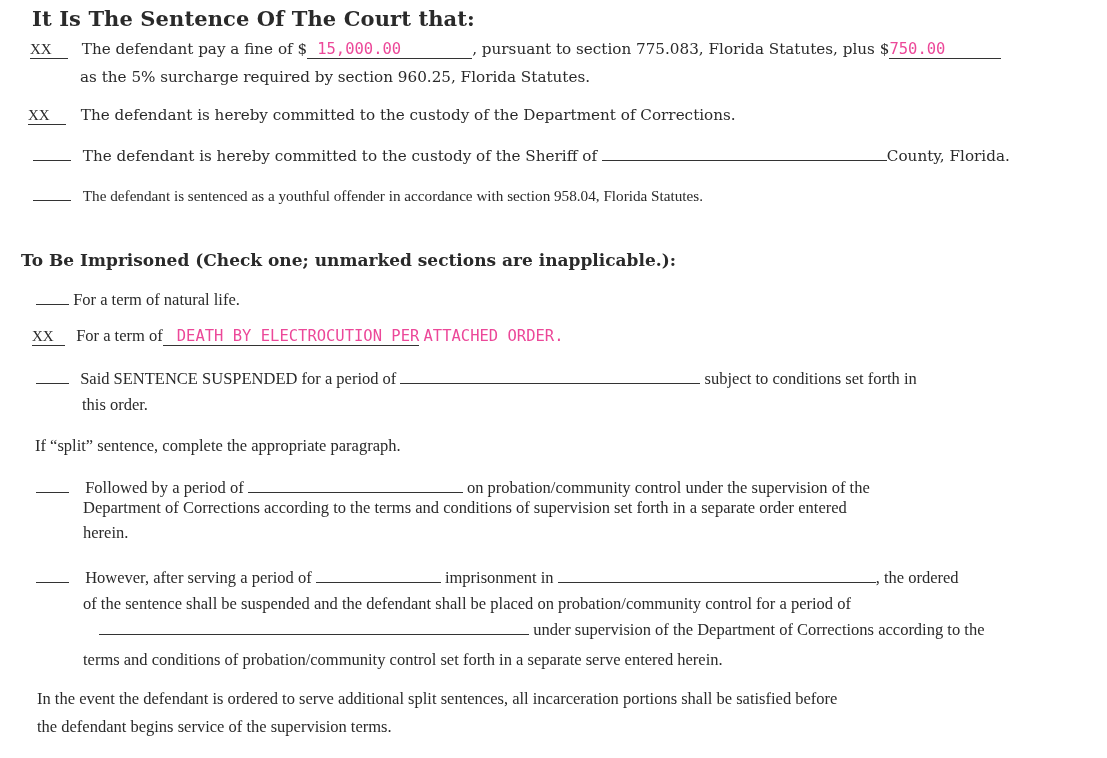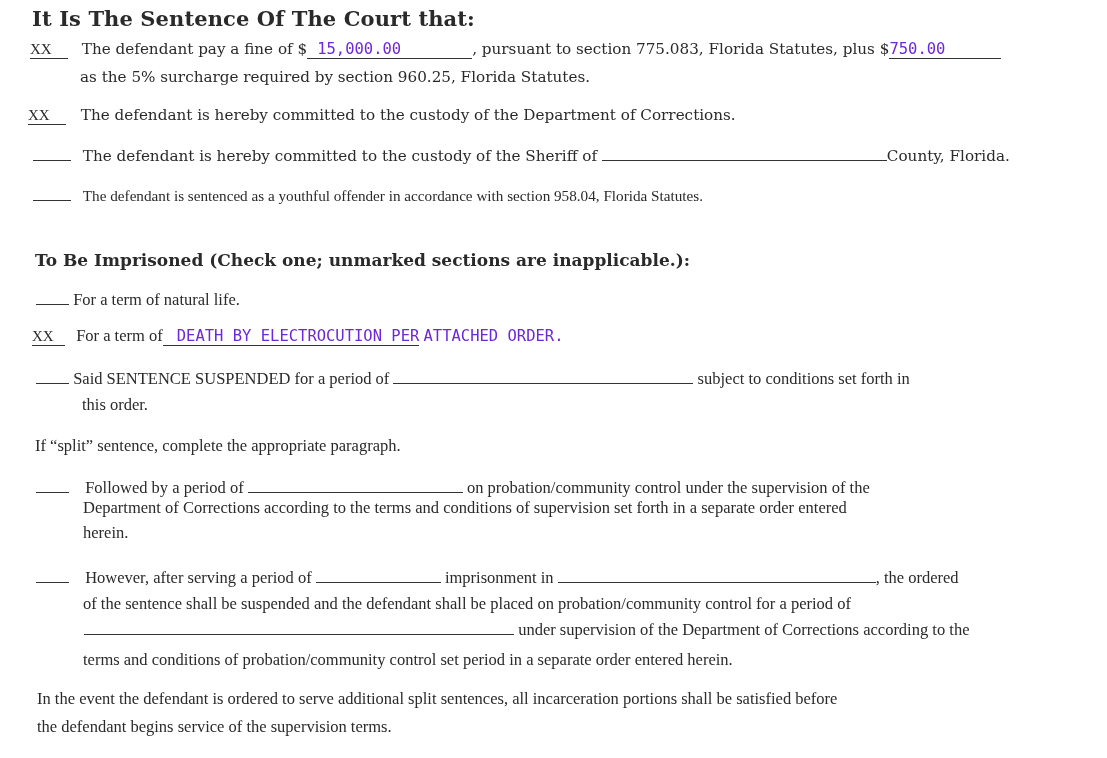--- a/index.html
+++ b/index.html
@@ -6,21 +6,21 @@
   body {
     width: 1107px; height: 758px; overflow: hidden; position: relative;
     font-family: "DejaVu Serif", "Liberation Serif", serif;
     color: #2a2a2a;
   }
   .abs { position: absolute; white-space: nowrap; }
   .heading { font-weight: bold; font-size: 21px; letter-spacing: 0.1px; }
   .heading2 { font-weight: bold; font-size: 17px; }
   .txt { font-size: 15.2px; }
   .cond { font-family: "Liberation Serif", "DejaVu Serif", serif; font-size: 16.5px; }
-  .mono { font-family: "DejaVu Sans Mono", "Liberation Mono", monospace; font-size: 15.5px; color: #6d28d9; }
+  .mono { font-family: "DejaVu Sans Mono", "Liberation Mono", monospace; font-size: 15.5px; color: #ec4899; }
   .check {
     display: inline-block; width: 38px; border-bottom: 1.3px solid #333;
     font-size: 15px; line-height: 15px; height: 16px; text-align: left;
     font-family: "Liberation Serif", "DejaVu Serif", serif;
   }
   .blank { display: inline-block; border-bottom: 1.2px solid #333; height: 14px; vertical-align: baseline; }
   .fill { display: inline-block; border-bottom: 1.2px solid #333; vertical-align: baseline; }
   .ul-mono { border-bottom: 1.2px solid #333; }
 </style>
 </head>
@@ -43,36 +43,36 @@
   <span class="check"></span>
   <span style="margin-left:7px;">The defendant is hereby committed to the custody of the Sheriff of</span>
   <span class="blank" style="width:285px;"></span><span>County, Florida.</span>
 </div>
 
 <div class="abs txt" style="left:33px; top:184px;">
   <span class="check"></span>
   <span style="margin-left:7px;font-family:Liberation Serif, serif;">The defendant is sentenced as a youthful offender in accordance with section 958.04, Florida Statutes.</span>
 </div>
 
-<div class="abs heading2" style="left:35px; top:250px;text-align:center;">To Be Imprisoned (Check one; unmarked sections are inapplicable.):</div>
+<div class="abs heading2" style="left:21px; top:250px;text-align:center;">To Be Imprisoned (Check one; unmarked sections are inapplicable.):</div>
 
 <div class="abs cond" style="left:36px; top:288px;">
   <span class="check" style="width:33px;"></span>
   <span style="">For a term of natural life.</span>
 </div>
 
 <div class="abs cond" style="left:32px; top:326px;">
   <span class="check" style="width:33px;">XX</span>
   <span style="margin-left:7px;">For a term of</span><span class="mono ul-mono" style="padding-left:14px;">DEATH BY ELECTROCUTION PER</span>
   <span class="mono">ATTACHED ORDER.</span>
 </div>
 
 <div class="abs cond" style="left:36px; top:367px;">
   <span class="check" style="width:33px;"></span>
-  <span style="">Said SENTENCE SUSPENDED for a period of</span>
+  <span style="margin-left:7px;">Said SENTENCE SUSPENDED for a period of</span>
   <span class="blank" style="width:300px;"></span>
   <span>subject to conditions set forth in</span>
 </div>
 <div class="abs cond" style="left:82px; top:395px;">this order.</div>
 
 <div class="abs cond" style="left:35px; top:436px;">If “split” sentence, complete the appropriate paragraph.</div>
 
 <div class="abs cond" style="left:36px; top:476px;">
   <span class="check" style="width:33px;"></span>
   <span style="margin-left:12px;">Followed by a period of</span>
@@ -83,20 +83,20 @@
 <div class="abs cond" style="left:83px; top:523px;">herein.</div>
 
 <div class="abs cond" style="left:36px; top:566px;">
   <span class="check" style="width:33px;"></span>
   <span style="margin-left:12px;text-align:center;">However, after serving a period of</span>
   <span class="blank" style="width:125px;"></span>
   <span>imprisonment in</span>
   <span class="blank" style="width:318px;"></span><span>, the ordered</span>
 </div>
 <div class="abs cond" style="left:83px; top:594px;">of the sentence shall be suspended and the defendant shall be placed on probation/community control for a period of</div>
-<div class="abs cond" style="left:84px; top:620px;">
+<div class="abs cond" style="left:99px; top:620px;">
   <span class="blank" style="width:430px;"></span>
   <span>under supervision of the Department of Corrections according to the</span>
 </div>
-<div class="abs cond" style="left:83px; top:650px;">terms and conditions of probation/community control set period in a separate order entered herein.</div>
+<div class="abs cond" style="left:83px; top:650px;">terms and conditions of probation/community control set forth in a separate serve entered herein.</div>
 
 <div class="abs cond" style="left:37px; top:689px;">In the event the defendant is ordered to serve additional split sentences, all incarceration portions shall be satisfied before</div>
 <div class="abs cond" style="left:37px; top:717px;">the defendant begins service of the supervision terms.</div>
 
 </body></html>

